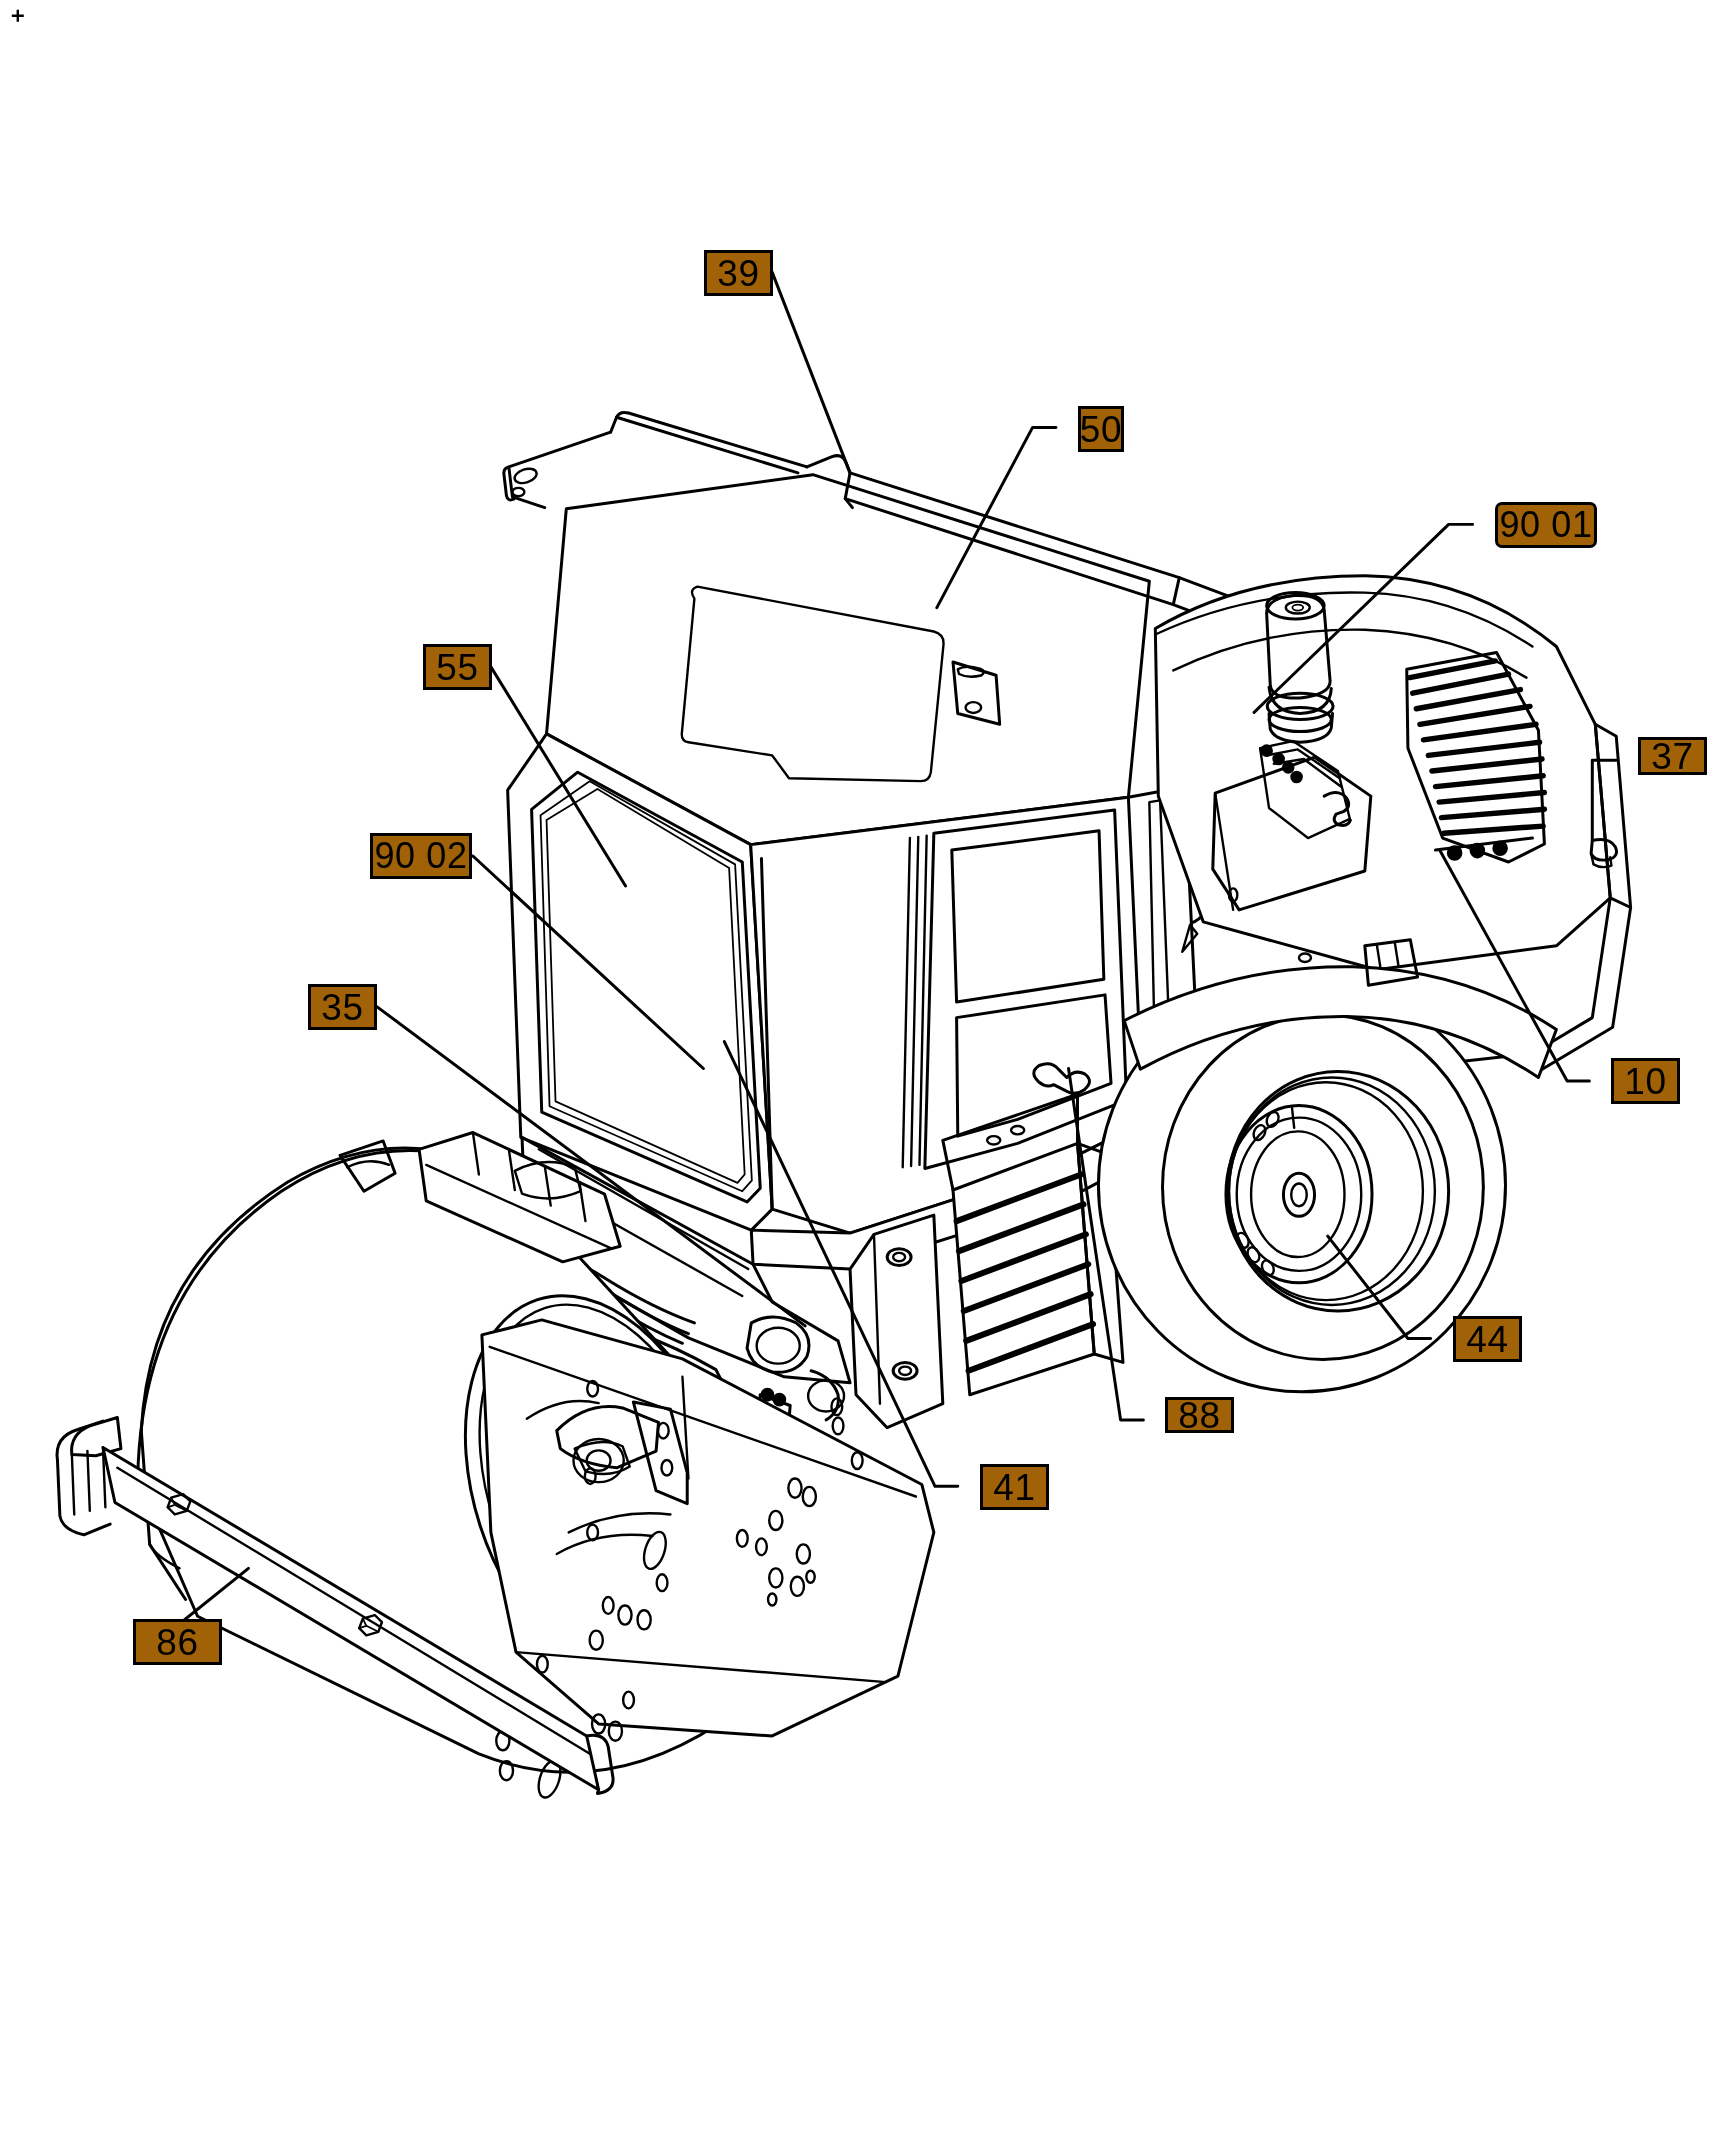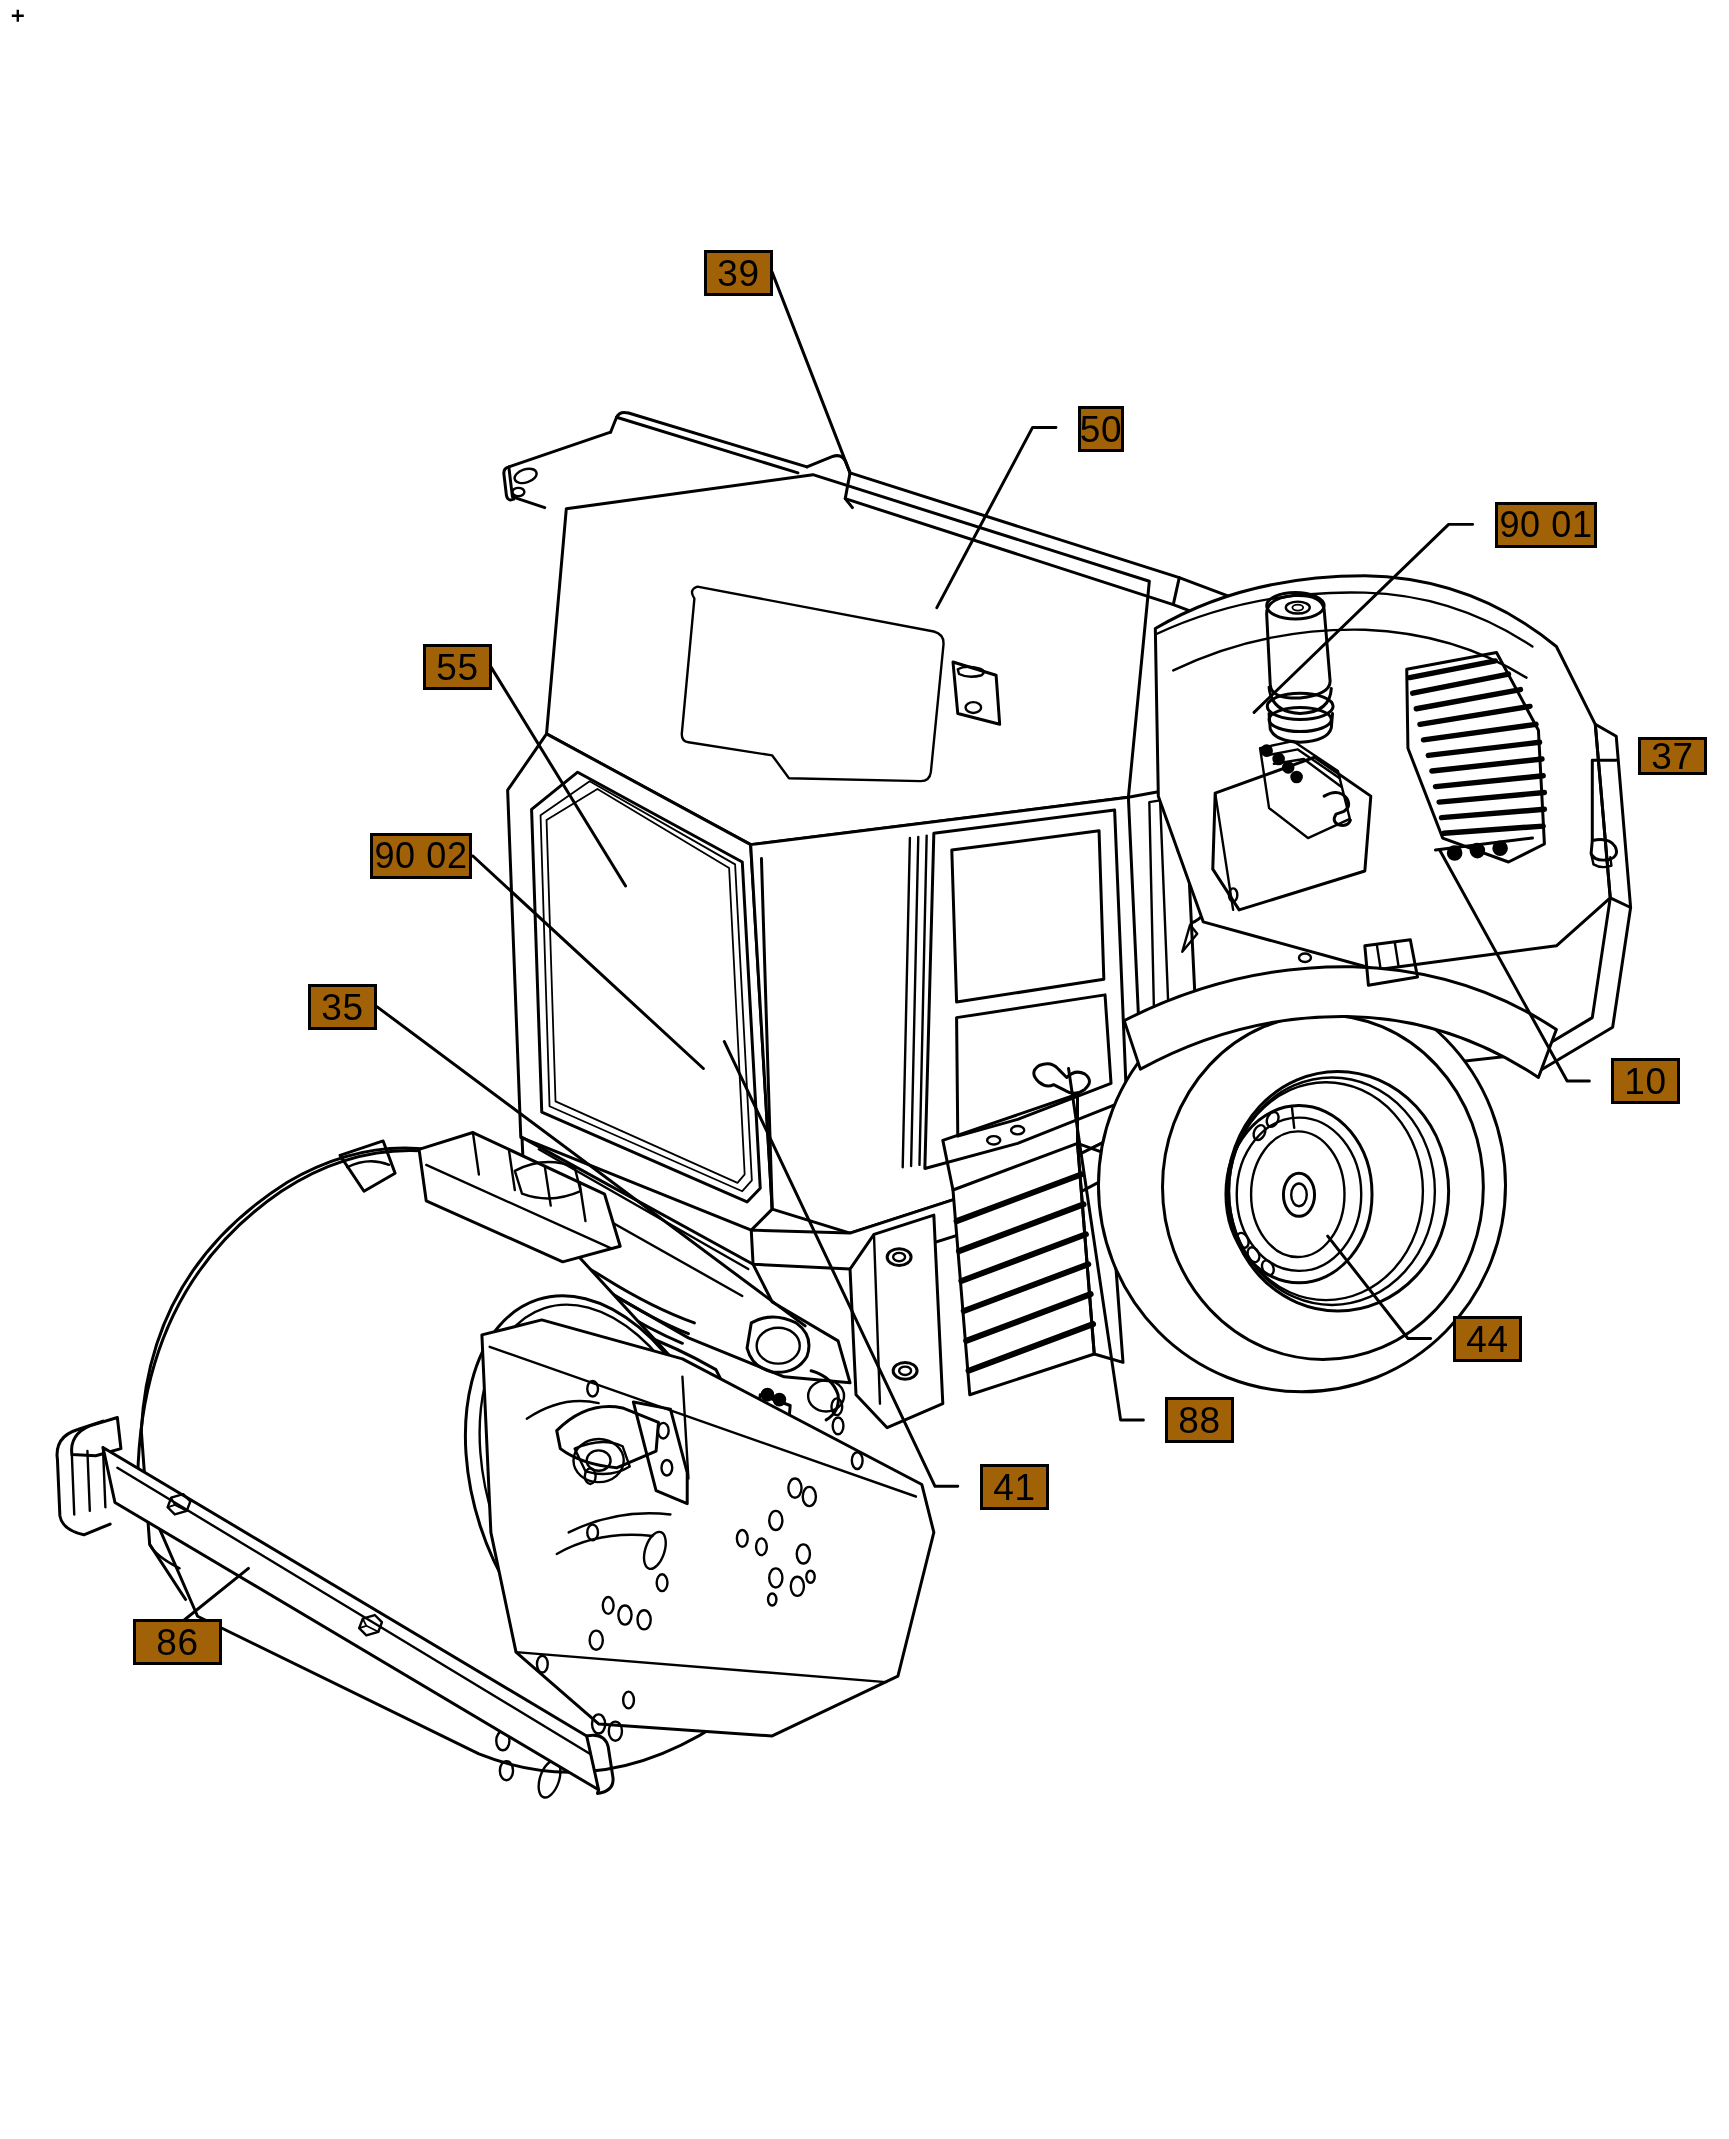--- a/index.html
+++ b/index.html
@@ -385,34 +385,34 @@
         <path d="M300 2743 L262 2743 L415 2620"></path>
       </g>
 
     </g>
   </svg>
 
   <div class="callout" style="left:682px;top:250px;width:69px;height:46px;">39</div>
 
   <div class="callout" style="left:1056px;top:406px;width:46px;height:46px;">50</div>
 
-  <div class="callout wide" style="left:1473px;top:502px;width:102px;height:46px;">90 01</div>
+  <div class="callout wide" style="left:1473px;top:502px;width:102px;height:46px;border-radius:7px;">90 01</div>
 
   <div class="callout" style="left:401px;top:644px;width:69px;height:46px;">55</div>
 
   <div class="callout" style="left:1616px;top:737px;width:69px;height:38px;">37</div>
 
   <div class="callout wide" style="left:348px;top:833px;width:102px;height:46px;">90 02</div>
 
   <div class="callout" style="left:286px;top:984px;width:69px;height:46px;">35</div>
 
   <div class="callout" style="left:1589px;top:1058px;width:69px;height:46px;">10</div>
 
   <div class="callout" style="left:1431px;top:1316px;width:69px;height:46px;">44</div>
 
-  <div class="callout" style="left:1143px;top:1397px;width:69px;height:46px;">88</div>
+  <div class="callout" style="left:1143px;top:1397px;width:69px;height:36px;">88</div>
 
   <div class="callout" style="left:958px;top:1464px;width:69px;height:46px;">41</div>
 
   <div class="callout" style="left:111px;top:1619px;width:89px;height:46px;">86</div>
 
 </div>
 
 
 </body></html>

